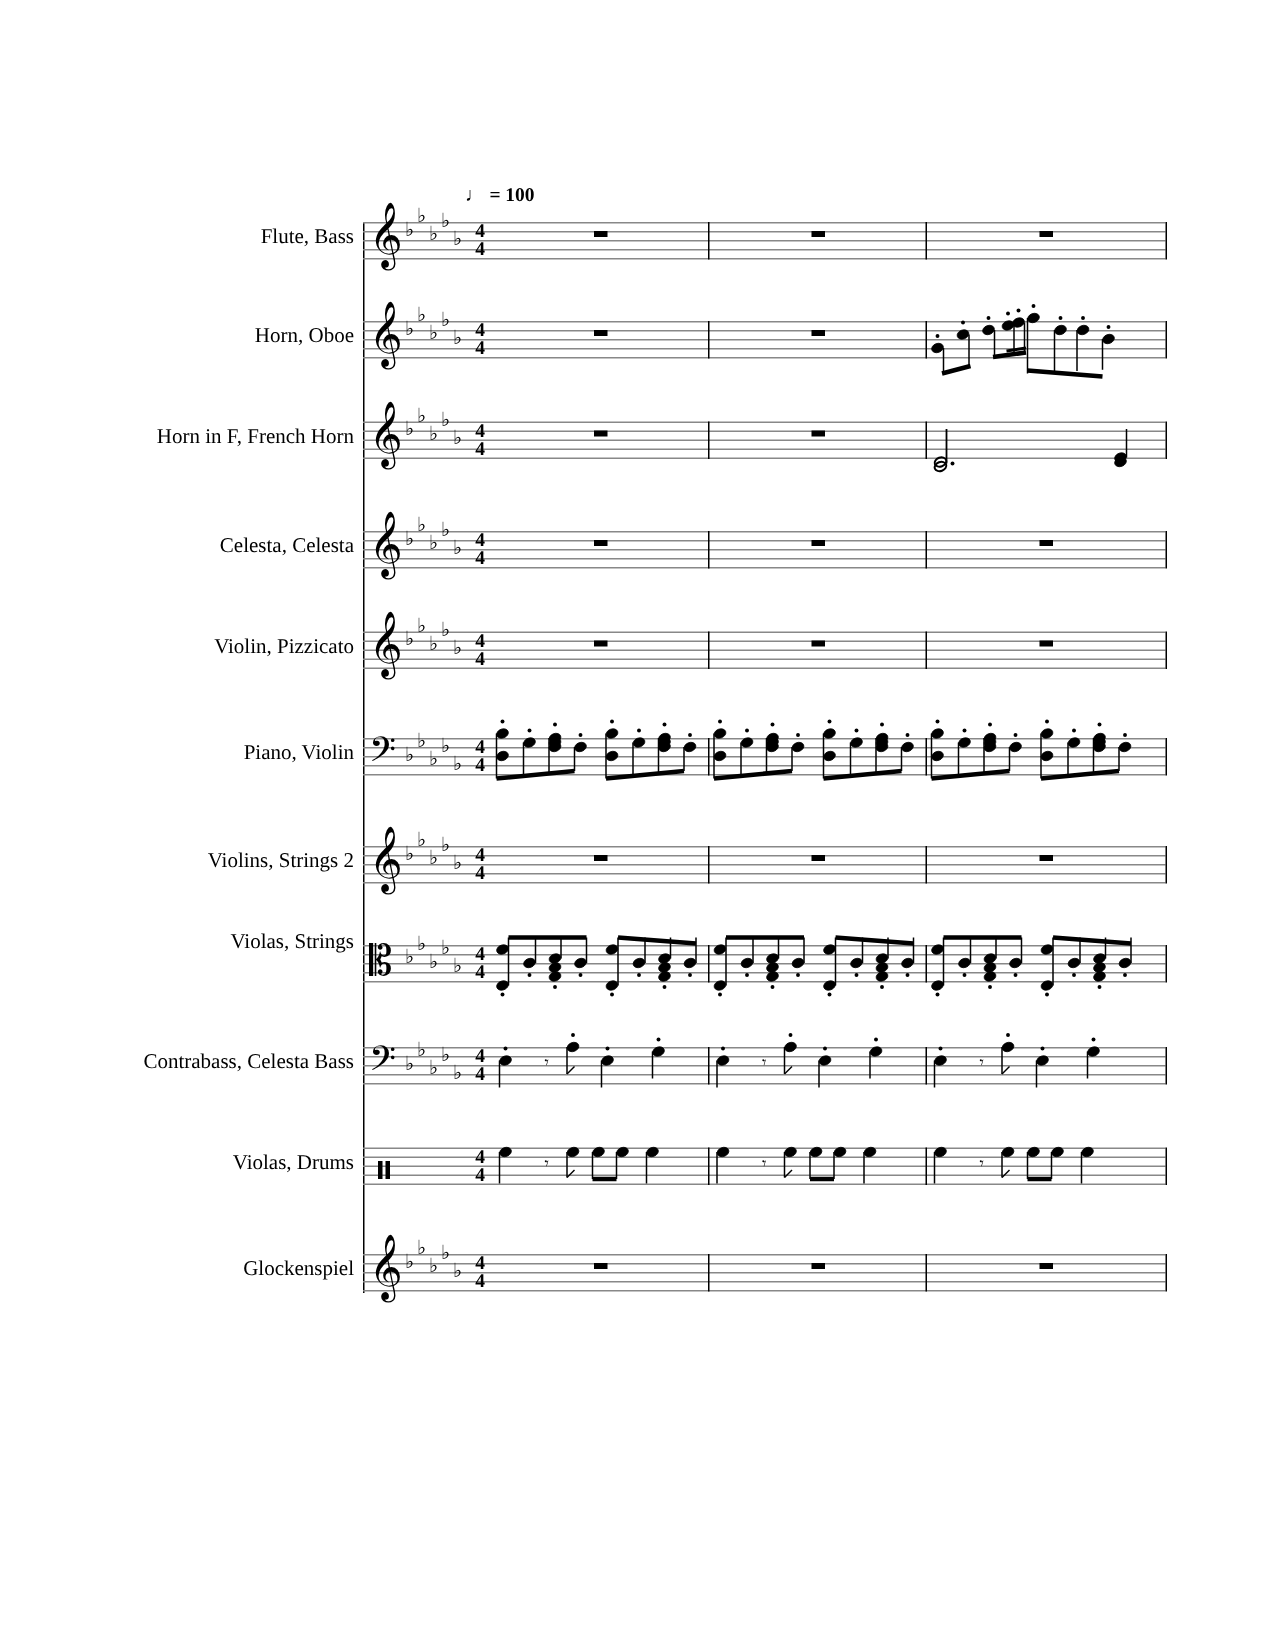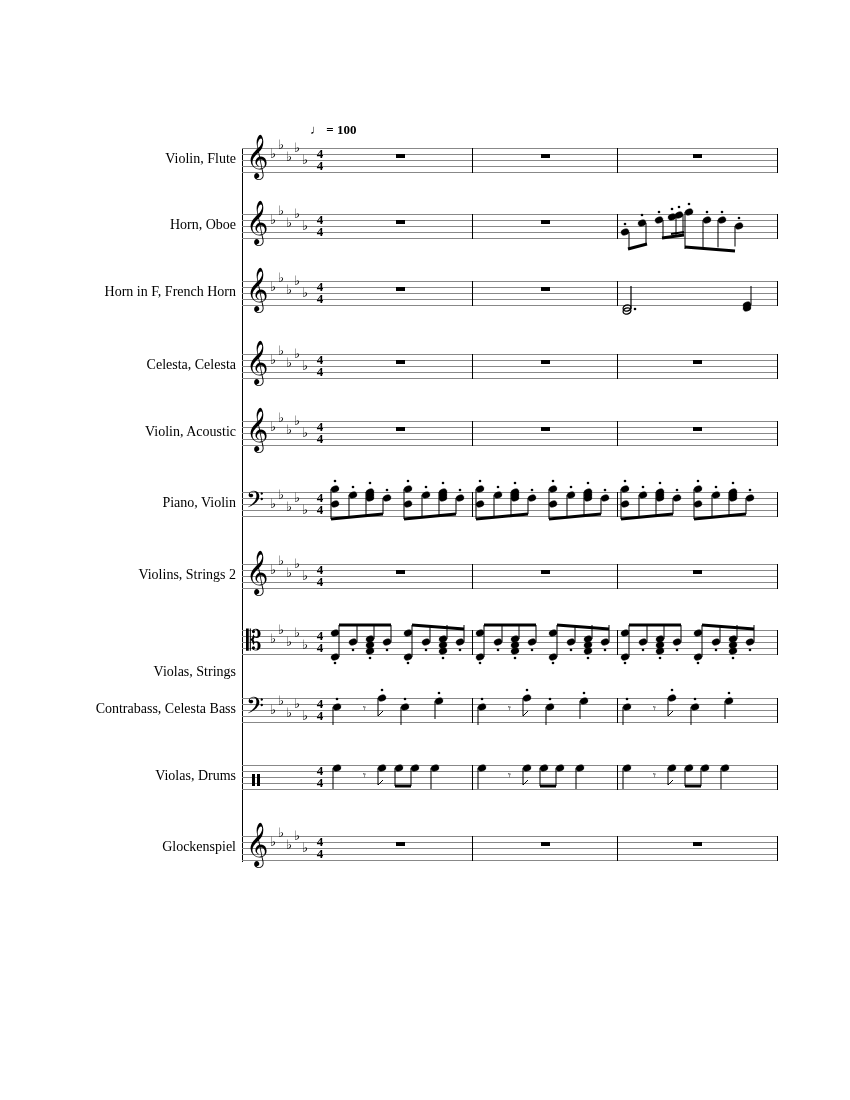--- a/index.html
+++ b/index.html
@@ -585,23 +585,23 @@
         <div>4</div>
         <div>4</div>
       </div>
       <div class="rest" style="left: 153.5px;"></div>
       <div class="rest" style="left: 298.5px;"></div>
       <div class="rest" style="left: 451px;"></div>
       <svg class="notes" width="540" height="90"></svg>
     </div>
   </div>
 
-<div class="label" style="top: 151px;">Violin, Flute</div>
+<div class="label" style="top: 151px;">Flute, Bass</div>
 <div class="label" style="top: 217px;">Horn, Oboe</div>
 <div class="label" style="top: 284px;">Horn in F, French Horn</div>
 <div class="label" style="top: 357px;">Celesta, Celesta</div>
-<div class="label" style="top: 424px;">Violin, Acoustic</div>
+<div class="label" style="top: 424px;">Violin, Pizzicato</div>
 <div class="label" style="top: 495px;">Piano, Violin</div>
 <div class="label" style="top: 567px;">Violins, Strings 2</div>
-<div class="label" style="top: 664px;">Violas, Strings</div>
+<div class="label" style="top: 621px;">Violas, Strings</div>
 <div class="label" style="top: 701px;">Contrabass, Celesta Bass</div>
 <div class="label" style="top: 768px;">Violas, Drums</div>
 <div class="label" style="top: 839px;">Glockenspiel</div>
 
 </body></html>

